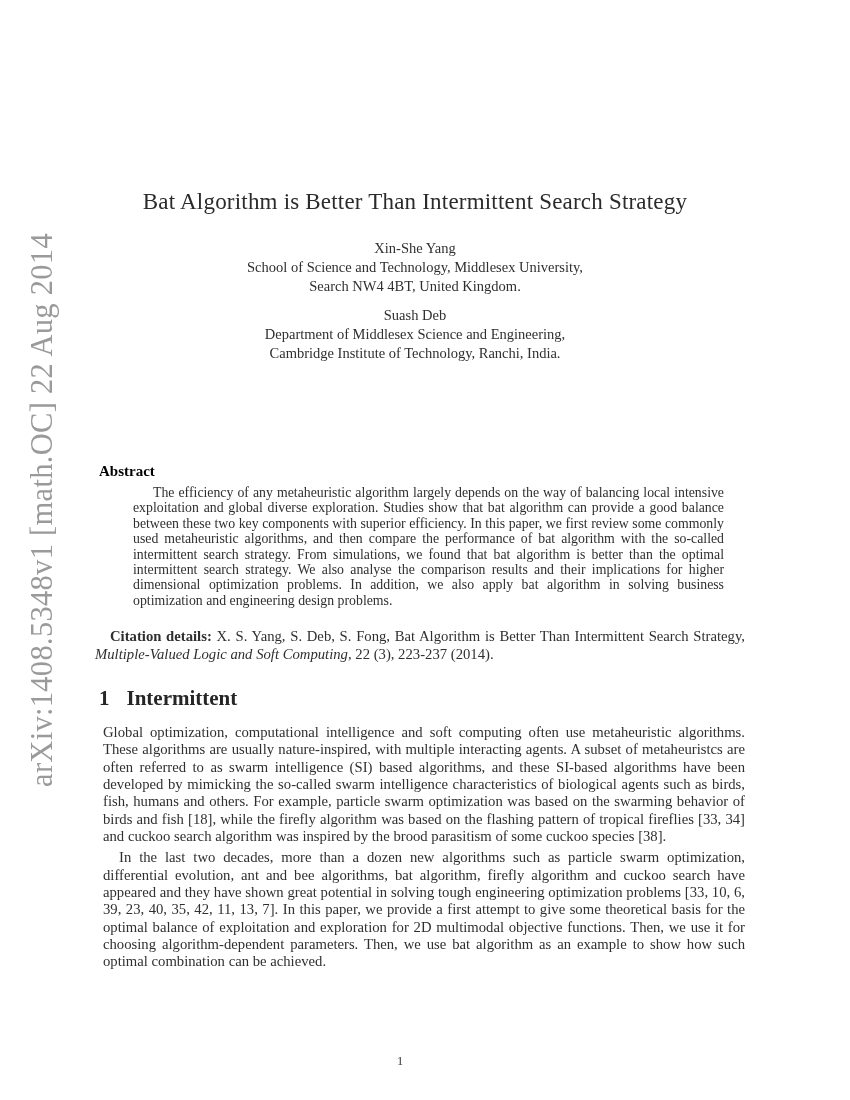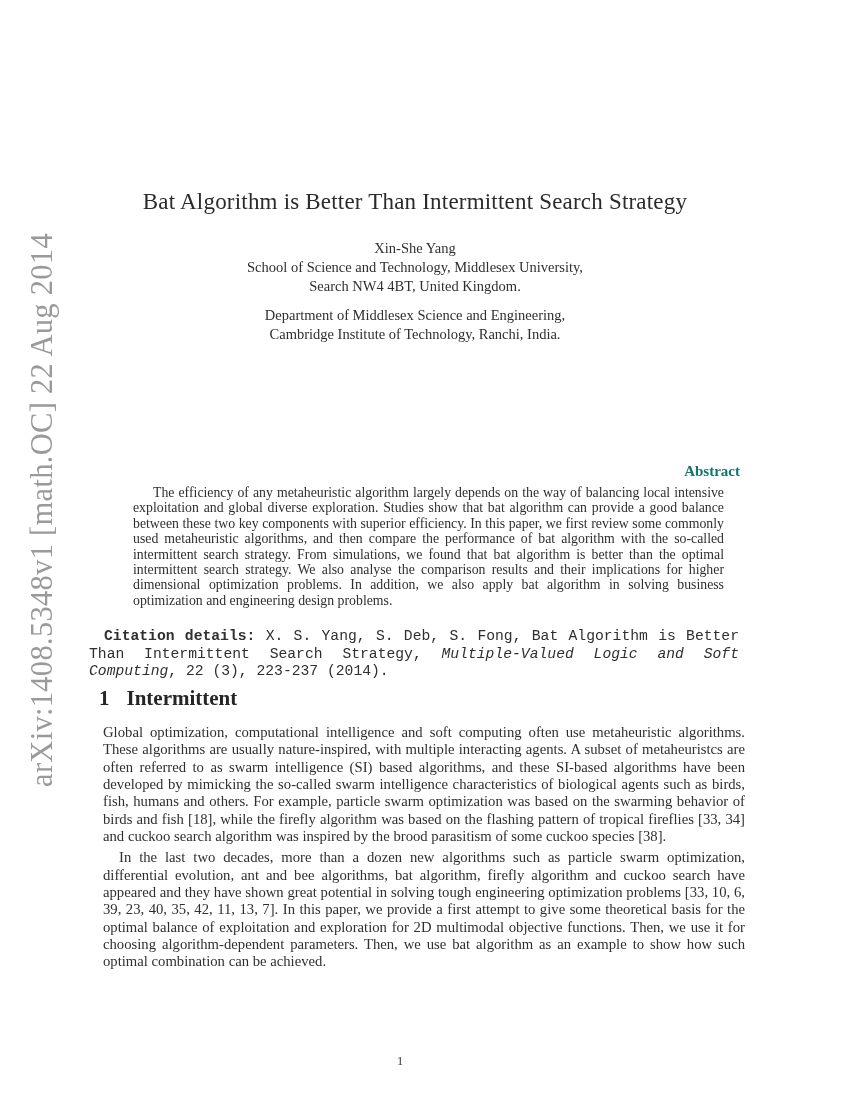--- a/index.html
+++ b/index.html
@@ -56,49 +56,48 @@
     left: 90px;
     width: 650px;
     text-align: center;
     font-size: 14.5px;
     line-height: 19px;
   }
   .author { margin: 0 0 10px 0; }
   .abstract-heading {
     position: absolute;
     top: 463px;
-    left: 90px;
+    left: 99px;
     width: 650px;
-    text-align: right;
+    text-align: left;
     font-weight: bold;
     font-size: 15px;
-    color: #0f766e;
+    color: #000000;
   }
   .abstract-body {
     position: absolute;
     top: 485px;
     left: 133px;
     width: 591px;
     margin: 0;
     font-size: 13.8px;
     line-height: 15.4px;
     text-align: justify;
     text-indent: 20px;
   }
   .citation {
     position: absolute;
     top: 628px;
-    left: 89px;
+    left: 95px;
     width: 650px;
     margin: 0;
     font-size: 14.7px;
     line-height: 17.5px;
     text-align: justify;
     text-indent: 15px;
-    font-family: Liberation Mono, monospace;
   }
   .section {
     position: absolute;
     top: 686px;
     left: 99px;
     margin: 0;
     font-size: 21px;
     font-weight: bold;
     color: #262626;
   }
@@ -135,20 +134,21 @@
 
   <h1 class="title">Bat Algorithm is Better Than Intermittent Search Strategy</h1>
 
   <div class="authors">
     <div class="author">
       <div>Xin-She Yang</div>
       <div>School of Science and Technology, Middlesex University,</div>
       <div>Search NW4 4BT, United Kingdom.</div>
     </div>
     <div class="author">
+      <div>Suash Deb</div>
       <div>Department of Middlesex Science and Engineering,</div>
       <div>Cambridge Institute of Technology, Ranchi, India.</div>
     </div>
   </div>
 
   <div class="abstract-heading">Abstract</div>
 
   <p class="abstract-body">The efficiency of any metaheuristic algorithm largely depends on the way of balancing local intensive exploitation and global diverse exploration. Studies show that bat algorithm can provide a good balance between these two key components with superior efficiency. In this paper, we first review some commonly used metaheuristic algorithms, and then compare the performance of bat algorithm with the so-called intermittent search strategy. From simulations, we found that bat algorithm is better than the optimal intermittent search strategy. We also analyse the comparison results and their implications for higher dimensional optimization problems. In addition, we also apply bat algorithm in solving business optimization and engineering design problems.</p>
 
   <p class="citation"><b>Citation details:</b><span> X. S. Yang, S. Deb, S. Fong, Bat Algorithm is Better Than Intermittent Search Strategy, </span><i>Multiple-Valued Logic and Soft Computing</i><span>, 22 (3), 223-237 (2014).</span></p>

